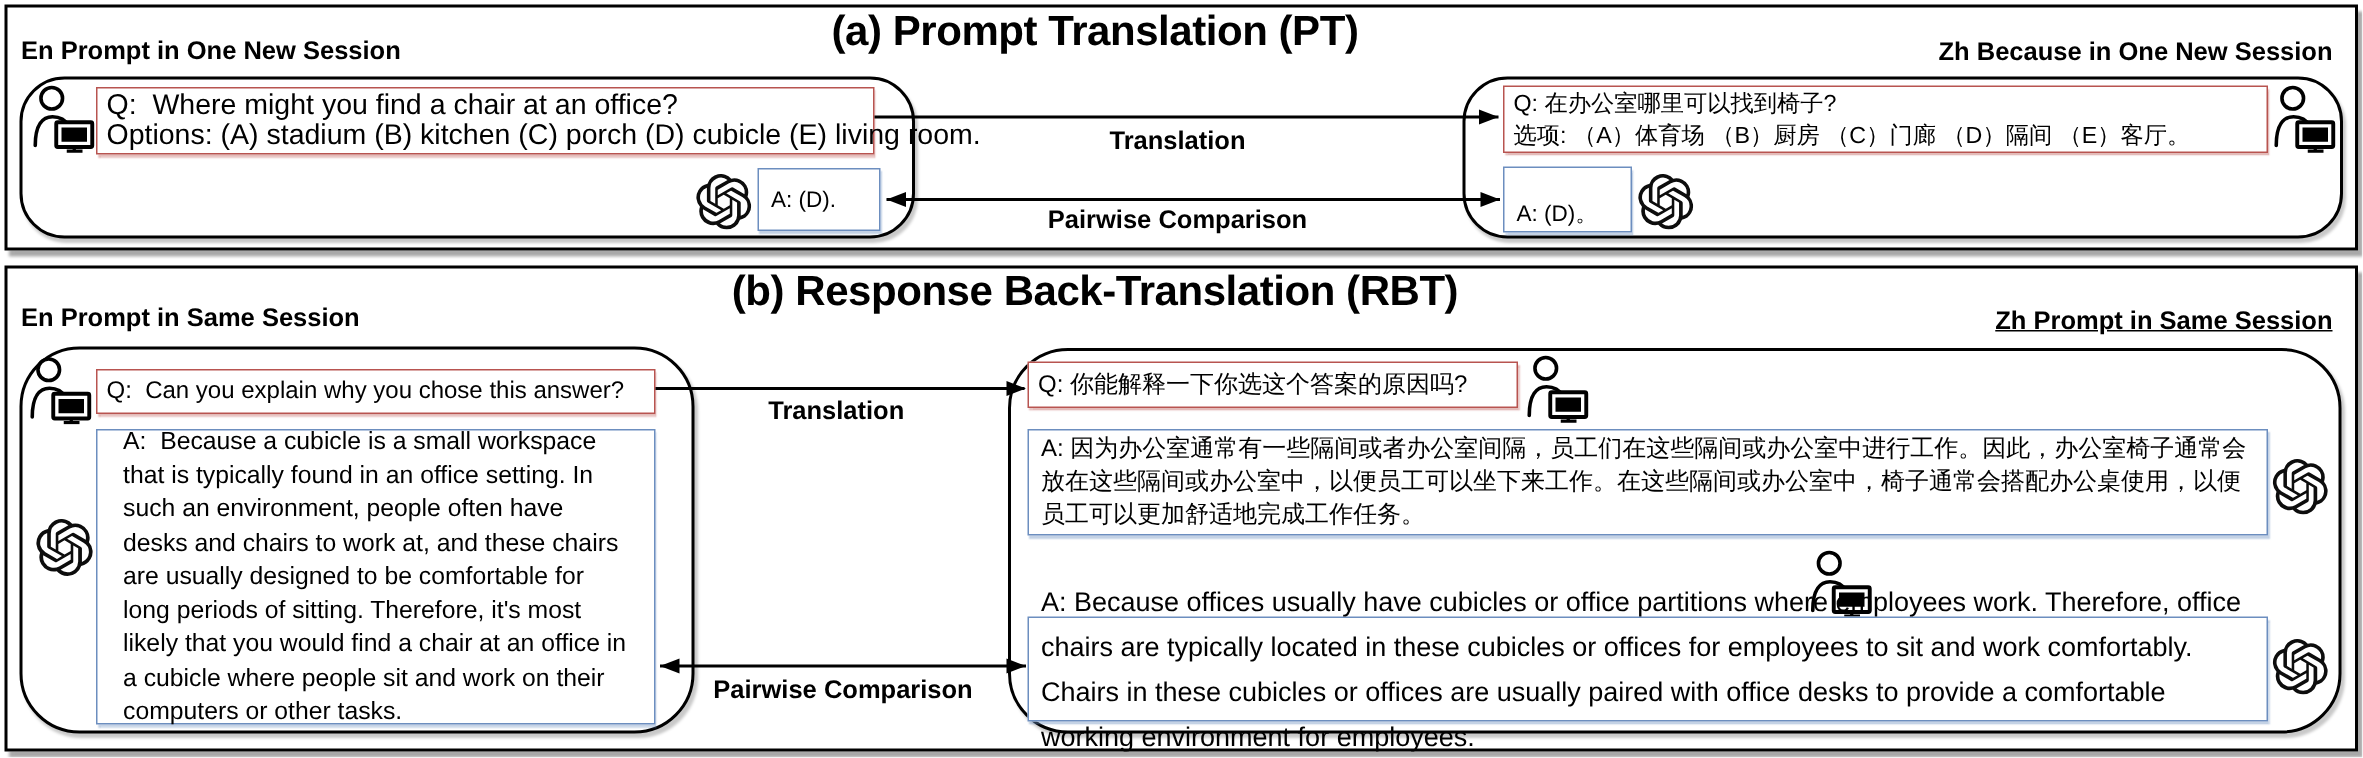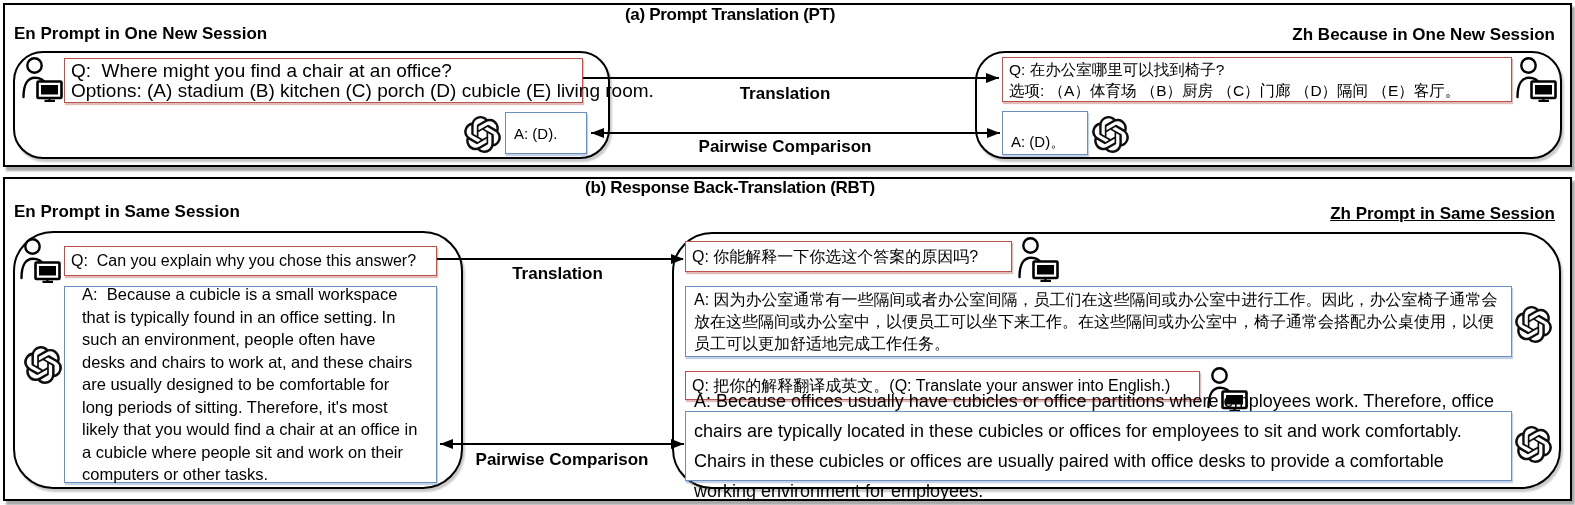--- a/index.html
+++ b/index.html
@@ -9,21 +9,21 @@
   }
   html,body{margin:0;padding:0;background:#fff;}
   .canvas{
     position:relative;width:1575px;height:505px;background:#fff;overflow:hidden;
     font-family:"Liberation Sans","DejaVu Sans",sans-serif;color:var(--ink);
   }
   .panel{position:absolute;box-sizing:border-box;background:#fff;border:2.5px solid #000;
          box-shadow:3px 4px 2px #a8a8a8;}
   .session{position:absolute;box-sizing:border-box;background:#fff;border:2px solid #000;
            box-shadow:2px 3px 2px #c9c9c9;}
-  .title{position:absolute;left:0;width:1460px;text-align:center;font-weight:bold;font-size:17px;
+  .title{position:absolute;left:0;width:1460px;text-align:center;font-weight:bold;font-size:28px;
          letter-spacing:-0.3px;}
   .corner-label{position:absolute;font-weight:bold;font-size:17px;white-space:pre;}
   .arrow-label{position:absolute;font-weight:bold;font-size:17px;text-align:center;white-space:pre;}
   .rbox{position:absolute;box-sizing:border-box;background:#fff;border:1.6px solid var(--red);
         box-shadow:1px 2px 1px rgba(184,84,80,.4);display:flex;flex-direction:column;justify-content:center;
         padding:1px 6px;}
   .bbox{position:absolute;box-sizing:border-box;background:#fff;border:1.6px solid var(--blue);
         box-shadow:1px 2px 1px rgba(108,142,191,.4);display:flex;flex-direction:column;justify-content:center;
         padding:2px 8px;}
   .line1{font-size:19px;line-height:20px;white-space:pre;}
@@ -145,23 +145,20 @@
   </svg>
 </div>
   <div class="bbox" style="left:685px;top:286px;width:827px;height:71px;">
     <div class="para-sm" style="font-size:16px;line-height:22px;">A: 因为办公室通常有一些隔间或者办公室间隔，员工们在这些隔间或办公室中进行工作。因此，办公室椅子通常会放在这些隔间或办公室中，以便员工可以坐下来工作。在这些隔间或办公室中，椅子通常会搭配办公桌使用，以便员工可以更加舒适地完成工作任务。</div>
   </div>
   <div class="icon" style="left:1515px;top:306px;width:37px;height:37px;">
   <svg viewBox="0 0 24 24" xmlns="http://www.w3.org/2000/svg">
     <path fill="#0d0d0d" d="M22.2819 9.8211a5.9847 5.9847 0 0 0-.5157-4.9108 6.0462 6.0462 0 0 0-6.5098-2.9A6.0651 6.0651 0 0 0 4.9807 4.1818a5.9847 5.9847 0 0 0-3.9977 2.9 6.0462 6.0462 0 0 0 .7427 7.0966 5.98 5.98 0 0 0 .511 4.9107 6.051 6.051 0 0 0 6.5146 2.9001A5.9847 5.9847 0 0 0 13.2599 24a6.0557 6.0557 0 0 0 5.7718-4.2058 5.9894 5.9894 0 0 0 3.9977-2.9001 6.0557 6.0557 0 0 0-.7475-7.073zm-9.022 12.6081a4.4755 4.4755 0 0 1-2.8764-1.0408l.1419-.0804 4.7783-2.7582a.7948.7948 0 0 0 .3927-.6813v-6.7369l2.02 1.1686a.071.071 0 0 1 .038.0615v5.5826a4.504 4.504 0 0 1-4.4945 4.4849zm-9.6607-4.1254a4.4708 4.4708 0 0 1-.5346-3.0137l.142.0852 4.783 2.7582a.7712.7712 0 0 0 .7806 0l5.8428-3.3685v2.3324a.0804.0804 0 0 1-.0332.0615L9.74 19.9502a4.4992 4.4992 0 0 1-6.1408-1.6464zM2.3408 7.8956a4.485 4.485 0 0 1 2.3655-1.9728V11.6a.7664.7664 0 0 0 .3879.6765l5.8144 3.3543-2.0201 1.1685a.0757.0757 0 0 1-.071 0l-4.8303-2.7865A4.504 4.504 0 0 1 2.3408 7.8956zm16.5963 3.8558L13.1038 8.364 15.1192 7.2a.0757.0757 0 0 1 .071 0l4.8303 2.7913a4.4944 4.4944 0 0 1-.6765 8.1042v-5.6772a.79.79 0 0 0-.407-.667zm2.0107-3.0231l-.142-.0852-4.7735-2.7818a.7759.7759 0 0 0-.7854 0L9.409 9.2297V6.8974a.0662.0662 0 0 1 .0284-.0615l4.8303-2.7866a4.4992 4.4992 0 0 1 6.6802 4.66zM8.3065 12.863l-2.02-1.1638a.0804.0804 0 0 1-.038-.0567V6.0742a4.4992 4.4992 0 0 1 7.3757-3.4537l-.142.0805L8.704 5.459a.7948.7948 0 0 0-.3927.6813zm1.0976-2.3654l2.602-1.4998 2.6069 1.4998v2.9994l-2.5974 1.4997-2.6067-1.4997z"></path>
   </svg>
 </div>
-  <div class="rbox" style="left:685px;top:371px;width:515px;height:29px;">
-    <div class="qline">Q: 把你的解释翻译成英文。(Q: Translate your answer into English.)</div>
-  </div>
   <div class="icon" style="left:1205px;top:366px;width:44px;height:46px;">
   <svg viewBox="0 0 44 46" xmlns="http://www.w3.org/2000/svg">
     <circle cx="14.5" cy="9.5" r="7.2" fill="#fff" stroke="#000" stroke-width="2.4"></circle>
     <path d="M3.5 41 C3.5 27 8.5 21.8 15 21.8 C20.5 21.8 24 24.5 26.2 28.2" fill="#fff" stroke="#000" stroke-width="2.4" stroke-linecap="round"></path>
     <rect x="17.5" y="25.5" width="24" height="16.5" rx="1" fill="#fff" stroke="#000" stroke-width="2.6"></rect>
     <rect x="21" y="29" width="17" height="9.5" fill="#000"></rect>
     <path d="M29.5 42 v2.2 M24.5 44.8 h10.5" fill="none" stroke="#000" stroke-width="2.2"></path>
   </svg>
 </div>
   <div class="bbox" style="left:685px;top:411px;width:827px;height:70px;">

